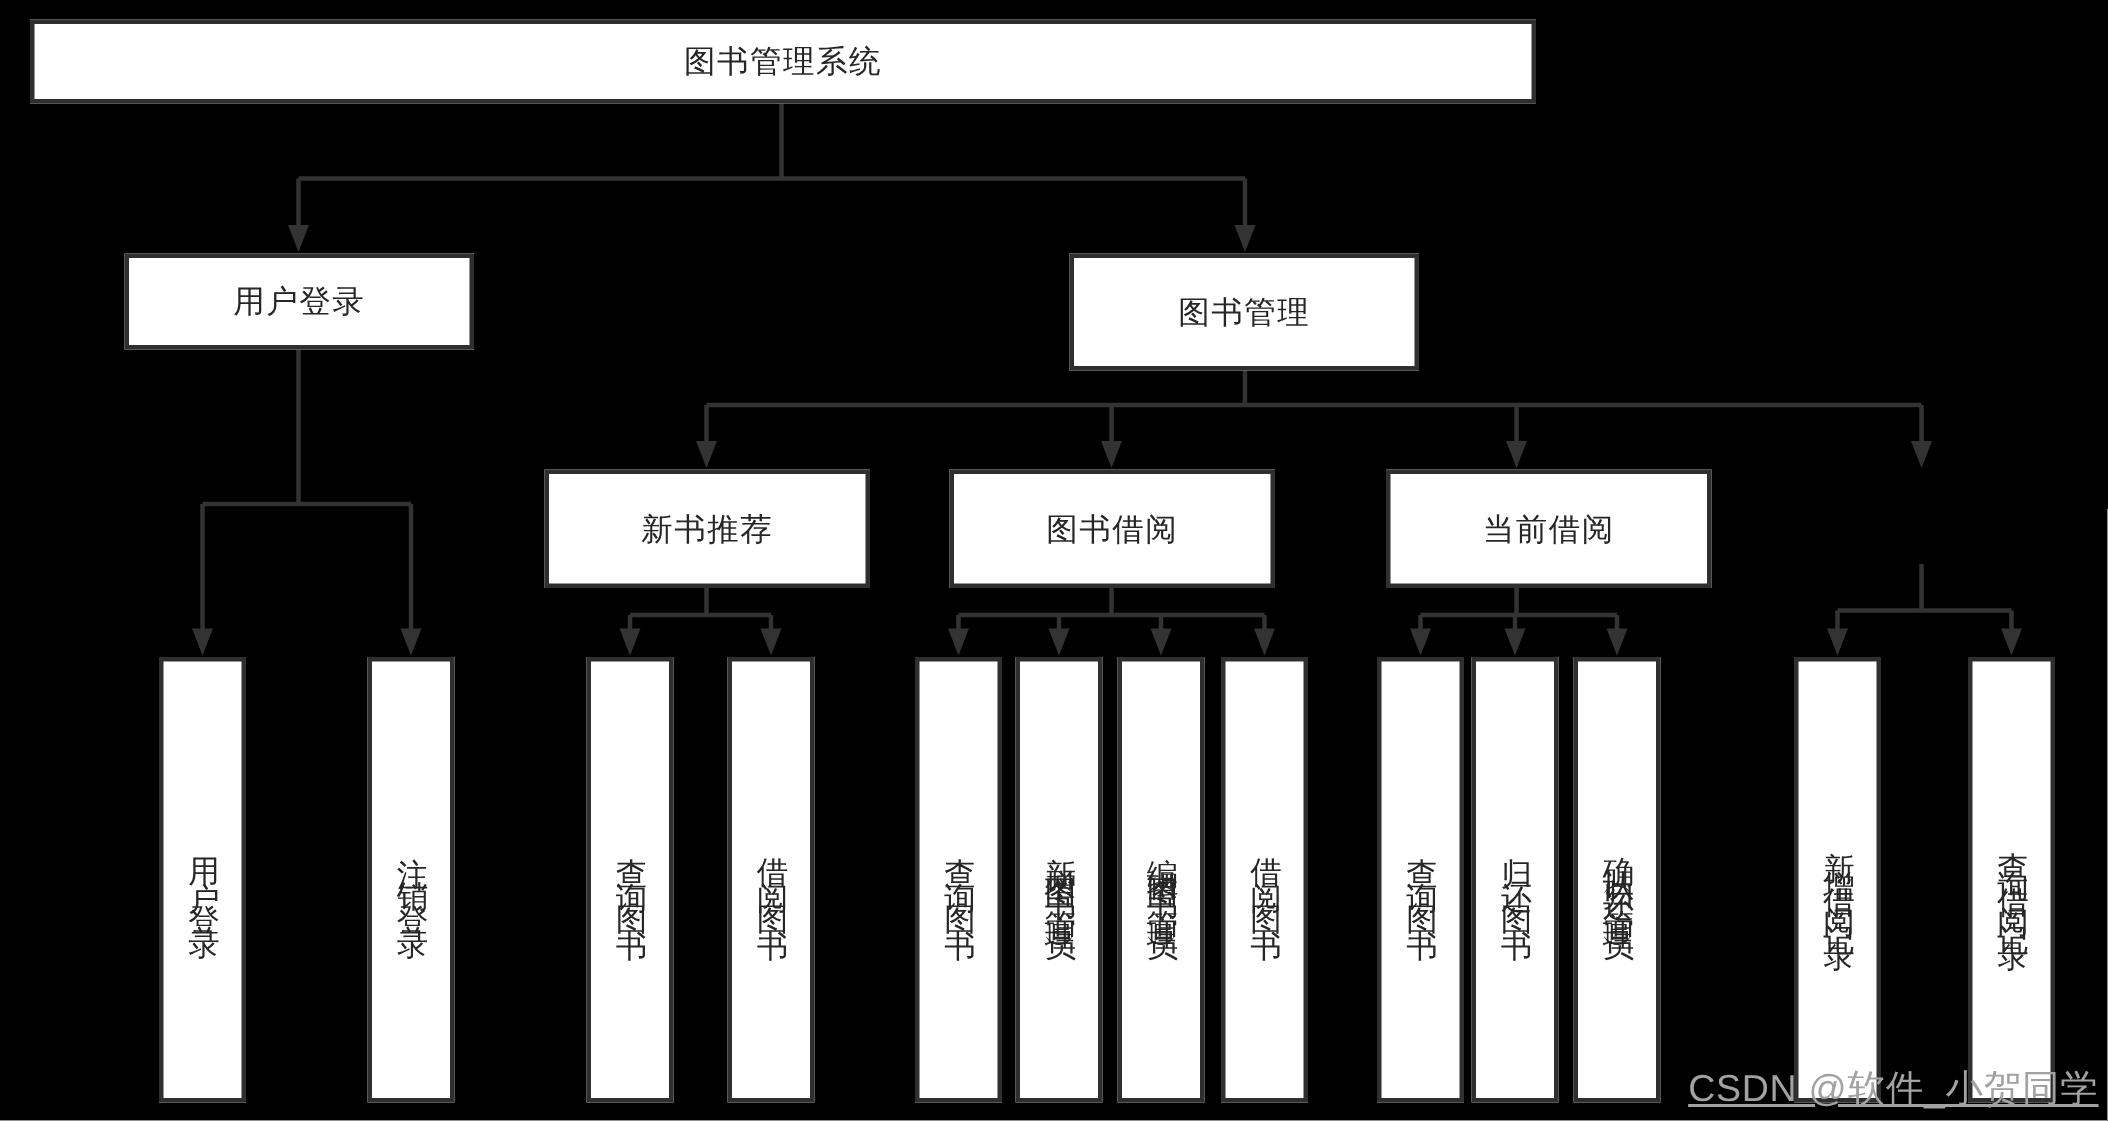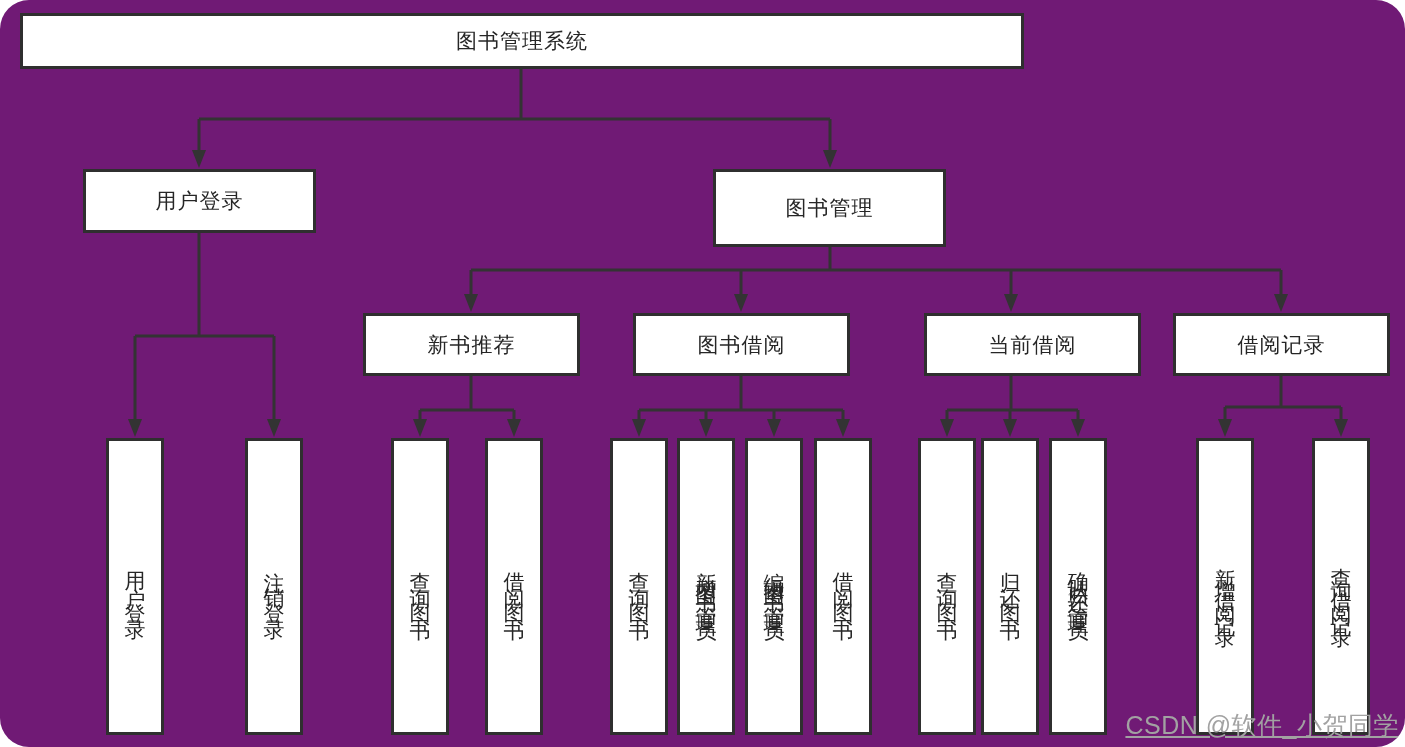--- a/index.html
+++ b/index.html
@@ -1,23 +1,22 @@
 <!DOCTYPE html>
 <html><head>
 <meta charset="utf-8">
 <style>
   html, body { margin: 0; padding: 0; background: #ffffff; }
   #canvas {
     position: relative;
     width: 1405px;
     height: 747px;
-    background: #701a75;
+    background: #000000;
     overflow: hidden;
     font-family: "Liberation Sans", "DejaVu Sans", sans-serif;
-    border-radius: 29px;
   }
   #connector-svg {
     position: absolute;
     left: 0; top: 0;
     z-index: 1;
   }
   .box {
     position: absolute;
     box-sizing: border-box;
     background: #ffffff;
@@ -29,21 +28,21 @@
     font-size: 21px;
     letter-spacing: 1px;
     z-index: 2;
   }
   
   .n-root   { left: 20px;  top: 13px;  width: 1004px; height: 56px; }
   
   .n-login  { left: 83px;  top: 169px; width: 233px;  height: 64px; }
   .n-mgmt   { left: 713px; top: 169px; width: 233px;  height: 78px; }
   
-  .lvl3     { top: 313px; width: 217px; height: 63px; }
+  .lvl3     { top: 313px; width: 217px; height: 79px; }
   .n-recommend { left: 363px; }
   .n-borrow    { left: 633px; justify-content: center; }
   .n-current   { left: 903px; margin-left: 21px; }
   .n-records   { left: 1173px; }
   
   .leaf { top: 438px; width: 58px; height: 297px; }
   .leaf .vtext {
     writing-mode: vertical-rl;
     text-orientation: mixed;
     letter-spacing: 16px;
@@ -133,23 +132,20 @@
 
   <div class="box lvl3 n-recommend">
     <span>新书推荐</span>
   </div>
   <div class="box lvl3 n-borrow">
     <span>图书借阅</span>
   </div>
   <div class="box lvl3 n-current">
     <span>当前借阅</span>
   </div>
-  <div class="box lvl3 n-records">
-    <span>借阅记录</span>
-  </div>
 
   <div class="box leaf lf-1">
     <span class="vtext">用户登录</span>
   </div>
   <div class="box leaf lf-2">
     <span class="vtext">注销登录</span>
   </div>
 
   <div class="box leaf lf-3">
     <span class="vtext">查询图书</span>

